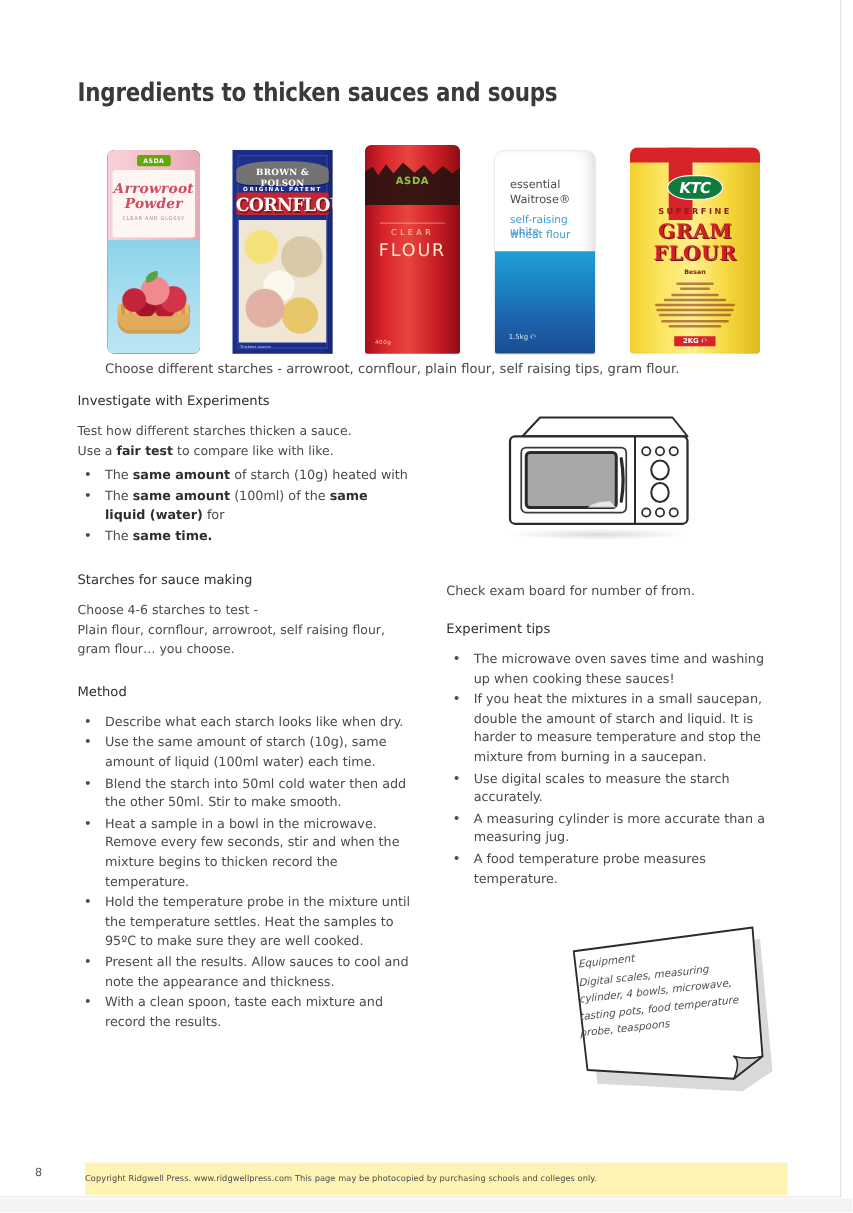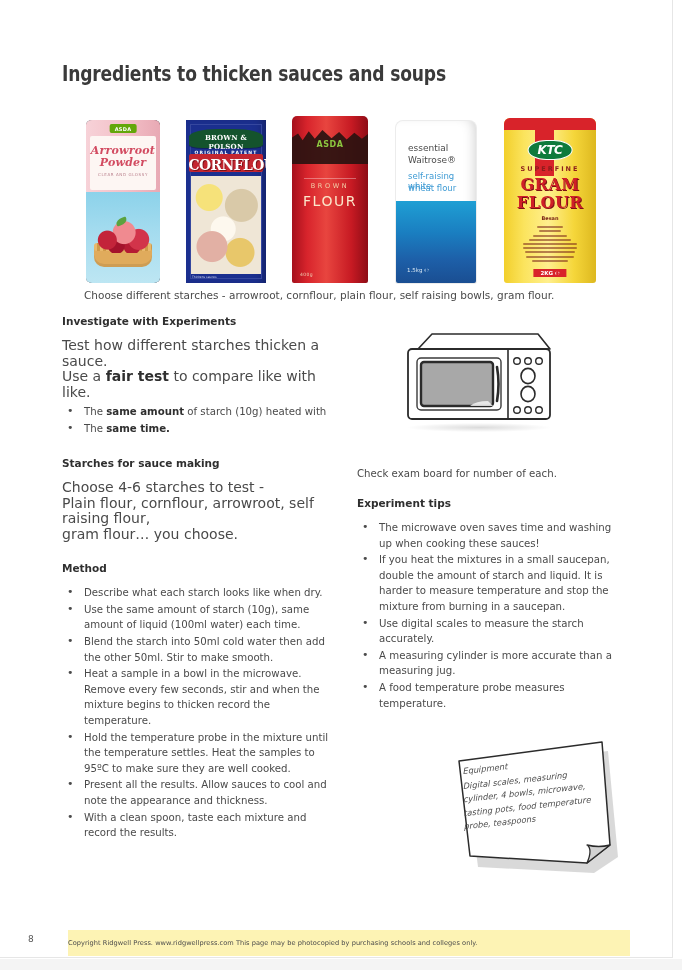--- a/index.html
+++ b/index.html
@@ -106,21 +106,21 @@
 
   
   .cornbox {
     left: 106px; width: 80px; height: 163px;
     background:#1b2f8f; position:absolute; overflow:hidden;
     box-shadow: inset -8px 0 12px -7px rgba(0,0,0,.4);
   }
   .cf-inner { position:absolute; left:4px; right:4px; top:4px; bottom:4px; border:1px solid #35479e; }
   .cf-banner {
     position:absolute; left:3px; right:3px; top:9px; height:19px;
-    background:#14532d; border-radius:40% 40% 18% 18%;
+    background:#737373; border-radius:40% 40% 18% 18%;
     box-shadow:0 1px 0 rgba(0,0,0,.3);
   }
   .cf-banner span{
     position:absolute; left:0; right:0; top:4px; text-align:center;
     color:#fff; font-size:7px; font-weight:bold; letter-spacing:.2px;
     font-family:"DejaVu Serif","Liberation Serif",serif;
   }
   .cf-op {
     position:absolute; left:8px; right:8px; top:30px; text-align:center;
     color:#fff; font-size:4.5px; letter-spacing:1.2px; font-weight:bold;
@@ -178,21 +178,21 @@
     background:linear-gradient(180deg,#1f9fd4 0%,#1a7fc1 38%,#1d5fa8 72%,#1a4e92 100%);
   }
   .wb-ess { position:absolute; left:12px; top:22px; font-size:9px; color:#4a4a4a; font-family:"DejaVu Sans","Liberation Sans",sans-serif; }
   .wb-wr { position:absolute; left:12px; top:34px; font-size:9px; color:#4a4a4a; }
   .wb-sr { position:absolute; left:12px; top:50px; font-size:8.5px; color:#3f9bd4; }
   .wb-wf { position:absolute; left:12px; top:62px; font-size:8.5px; color:#3f9bd4; }
   .wb-kg { position:absolute; left:11px; bottom:10px; font-size:5.5px; color:#dbe9f5; }
 
   
   .grambag {
-    left: 424px; width: 92px; height: 165px; position:absolute;
+    left: 424px; width: 104px; height: 165px; position:absolute;
     background:linear-gradient(90deg,#f2cf2b 0%,#fbe45e 22%,#ffef8d 48%,#f5d63a 76%,#ddb81f 100%);
     border-radius:6px 6px 3px 3px; overflow:hidden;
   }
   .gb-redbar { position:absolute; left:31px; top:0; width:19px; height:58px; background:#d8232a; }
   .gb-redtop { position:absolute; left:0; right:0; top:0; height:12px; background:#d8232a; }
   .gb-ktc {
     position:absolute; left:50%; top:22px; transform:translateX(-50%);
     background:#0f7b3c; color:#fff; font-size:12px; font-weight:bold;
     font-style:italic; padding:2px 9px; border-radius:50%/60%;
     border:1.5px solid #fff; letter-spacing:-0.5px;
@@ -221,25 +221,25 @@
     font-size: 10.5px;
     color: #4a4a4a;
   }
 
   
   .col-left { position: absolute; left: 62px; top: 315px; width: 268px; }
   .col-right { position: absolute; left: 357px; top: 315px; width: 268px; }
 
   h2.sec {
     font-size: 10.5px;
-    font-weight: bold;
+    font-weight: normal;
     color: #2f2f2f;
     margin: 0 0 11px 0;
   }
-  .para { font-size: 14px; line-height: 15.5px; color: #4a4a4a; margin: 0; }
+  .para { font-size: 10px; line-height: 15.5px; color: #4a4a4a; margin: 0; }
   .para b { color: #2f2f2f; text-align: center; }
 
   ul.bul { list-style: none; margin: 4px 0 0 0; padding: 0; }
   ul.bul li {
     position: relative;
     padding-left: 22px;
     font-size: 10.2px;
     line-height: 15.6px;
     color: #4a4a4a;
     margin-bottom: 1px;
@@ -326,21 +326,21 @@
       <div class="cf-red"></div>
       <div class="cf-word">CORNFLOUR</div>
       <div class="cf-photo"></div>
       <div class="cf-bot">Thickens sauces</div>
     </div>
 
     <div class="prod plainbag">
       <div class="pb-dark"></div>
       <div class="pb-asda">ASDA</div>
       <div class="pb-rule"></div>
-      <div class="pb-plain">BROWN</div>
+      <div class="pb-plain">CLEAR</div>
       <div class="pb-flour">FLOUR</div>
       <div class="pb-w">400g</div>
     </div>
 
     <div class="prod waitbag">
       <div class="wb-bottom"></div>
       <div class="wb-ess">essential</div>
       <div class="wb-wr">Waitrose®</div>
       <div class="wb-sr">self-raising white</div>
       <div class="wb-wf">wheat flour</div>
@@ -363,34 +363,37 @@
           <i style="width:72%"></i>
           <i style="width:70%"></i>
         <i style="width:66%"></i>
           <i style="width:62%"></i>
           <i style="width:48%"></i>
       </div>
       <div class="gb-kg">2KG ℮</div>
     </div>
   </div>
 
-  <div class="caption">Choose different starches - arrowroot, cornflour, plain flour, self raising bowls, gram flour.</div>
+  <div class="caption">Choose different starches - arrowroot, cornflour, plain flour, self raising tips, gram flour.</div>
 
   <div class="col-left">
 
     <h2 class="sec">Investigate with Experiments</h2>
 
     <p class="para">
       <span>Test how different starches thicken a sauce.</span><br>
       <span>Use a </span><b>fair test</b><span> to compare like with like.</span>
     </p>
 
     <ul class="bul">
       <li>
         <span>The </span><b>same amount</b><span> of starch (10g) heated with</span>
+      </li>
+      <li>
+        <span>The </span><b>same amount</b><span> (100ml) of the </span><b>same liquid (water)</b><span> for</span>
       </li>
       <li>
         <span>The </span><b>same time.</b>
       </li>
     </ul>
 
     <div class="gap-md"></div>
 
     <h2 class="sec">Starches for sauce making</h2>
     <p class="para">
@@ -437,21 +440,21 @@
 
       <ellipse cx="128" cy="49" rx="7" ry="7.6" fill="#fff" stroke="#2b2b2b" stroke-width="1.6"></ellipse>
       <ellipse cx="128" cy="67" rx="7" ry="7.6" fill="#fff" stroke="#2b2b2b" stroke-width="1.6"></ellipse>
 
       <circle cx="117" cy="83" r="3.3" fill="#fff" stroke="#2b2b2b" stroke-width="1.4"></circle>
       <circle cx="128" cy="83" r="3.3" fill="#fff" stroke="#2b2b2b" stroke-width="1.4"></circle>
       <circle cx="139" cy="83" r="3.3" fill="#fff" stroke="#2b2b2b" stroke-width="1.4"></circle>
     </svg>
   </div>
 
-  <div class="mw-caption">Check exam board for number of each.</div>
+  <div class="mw-caption">Check exam board for number of from.</div>
 
   <div class="col-right" style="top:497px;">
     <h2 class="sec">Experiment tips</h2>
     <ul class="bul">
       <li>The microwave oven saves time and washing up when cooking these sauces!</li>
       <li>If you heat the mixtures in a small saucepan, double the amount of starch and liquid. It is harder to measure temperature and stop the mixture from burning in a saucepan.</li>
       <li>Use digital scales to measure the starch accurately.</li>
       <li>A measuring cylinder is more accurate than a measuring jug.</li>
       <li>A food temperature probe measures temperature.</li>
     </ul>

